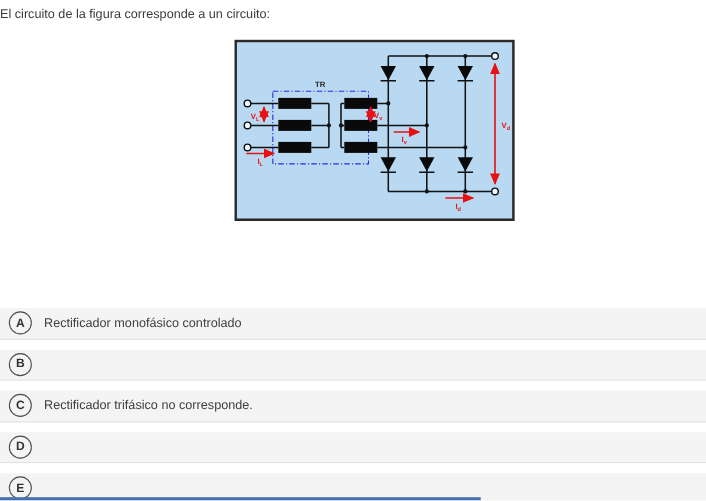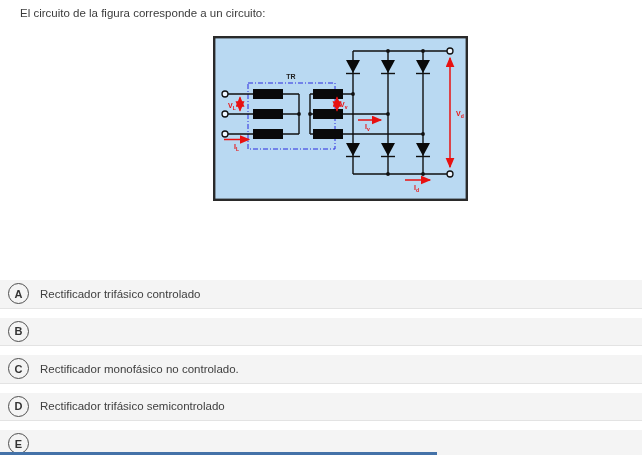--- a/index.html
+++ b/index.html
@@ -6,21 +6,21 @@
   html,body { width:642px; height:455px; }
   body {
     position:relative;
     width:642px; height:455px;
     overflow:hidden;
     background:#ffffff;
     font-family:"Liberation Sans", sans-serif;
     color:var(--text, #3c3c3c);
   }
   .question {
-    position:absolute; left:20px; top:7px;
+    position:absolute; left:0; top:7px;
     font-size:11.5px; color:var(--text, #3c3c3c);
   }
   .figure-wrap {
     position:absolute; left:213px; top:36px;
     width:255px; height:165px;
   }
   svg text { font-family:"Liberation Sans", sans-serif; }
 
   
   .fig-bg   { fill:var(--figure-bg,#b9d9f2); stroke:var(--figure-border,#2a2a2a); stroke-width:2.4; }
@@ -155,31 +155,30 @@
 
       <line class="redl" x1="192" y1="144" x2="217" y2="144" marker-end="url(#arr)"></line>
       <text class="rlabel" x="201" y="154"><tspan>I</tspan><tspan class="sub" dy="2">d</tspan></text>
     </g>
   </svg>
 </div>
 
 <div class="options">
   <div class="option-row" style="top:280px">
     <span class="letter-badge">A</span>
-    <span class="option-label">Rectificador trifásico controlado</span>
+    <span class="option-label">Rectificador monofásico controlado</span>
   </div>
   <div class="option-row" style="top:317.5px">
     <span class="letter-badge">B</span>
   </div>
   <div class="option-row" style="top:355px">
     <span class="letter-badge">C</span>
-    <span class="option-label">Rectificador monofásico no controlado.</span>
+    <span class="option-label">Rectificador trifásico no corresponde.</span>
   </div>
   <div class="option-row" style="top:392.5px">
     <span class="letter-badge">D</span>
-    <span class="option-label">Rectificador trifásico semicontrolado</span>
   </div>
   <div class="option-row" style="top:430px">
     <span class="letter-badge">E</span>
   </div>
 </div>
 
 <div class="progress-underline" style="width: 437px;"></div>
 
 </body></html>

